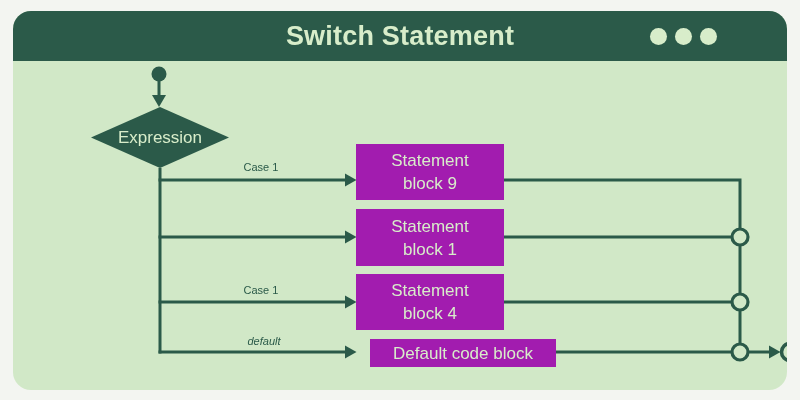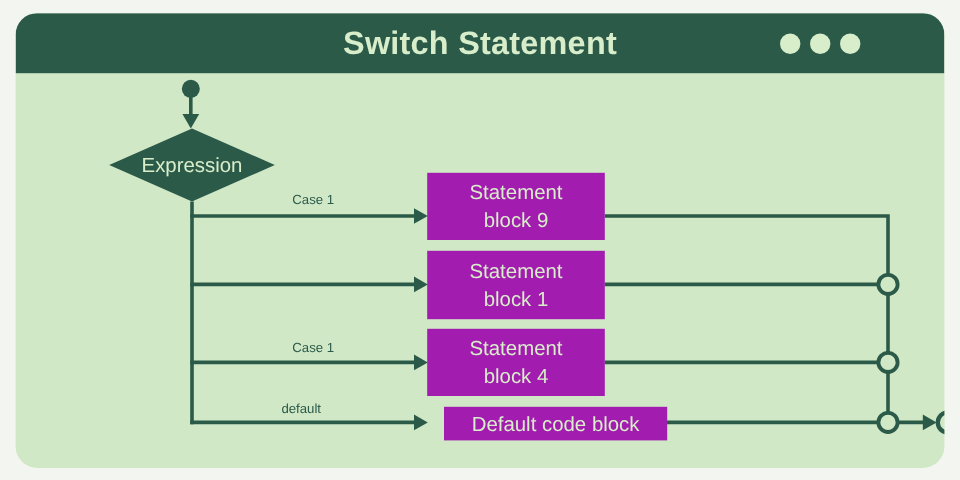--- a/index.html
+++ b/index.html
@@ -118,21 +118,21 @@
       <circle cx="683" cy="241" r="8" fill="#d1e8c7" stroke="#2b5a49" stroke-width="3.2"></circle>
       <circle cx="683" cy="291" r="8" fill="#d1e8c7" stroke="#2b5a49" stroke-width="3.2"></circle>
 
       <circle cx="733" cy="291" r="8.5" fill="#d1e8c7" stroke="#2b5a49" stroke-width="3.6"></circle>
     </svg>
 
     <div class="decision-label">Expression</div>
 
     <div class="flow-label" style="left:144px;top:95px;">Case 1</div>
     <div class="flow-label" style="left:144px;top:218px;">Case 1</div>
-    <div class="flow-label" style="left:134px;top:269px;">default</div>
+    <div class="flow-label" style="left:147px;top:269px;font-style:italic;">default</div>
 
     <div class="block block-1">
       <span>Statement</span>
       <span>block 9</span>
     </div>
     <div class="block block-2">
       <span>Statement</span>
       <span>block 1</span>
     </div>
     <div class="block block-3">

